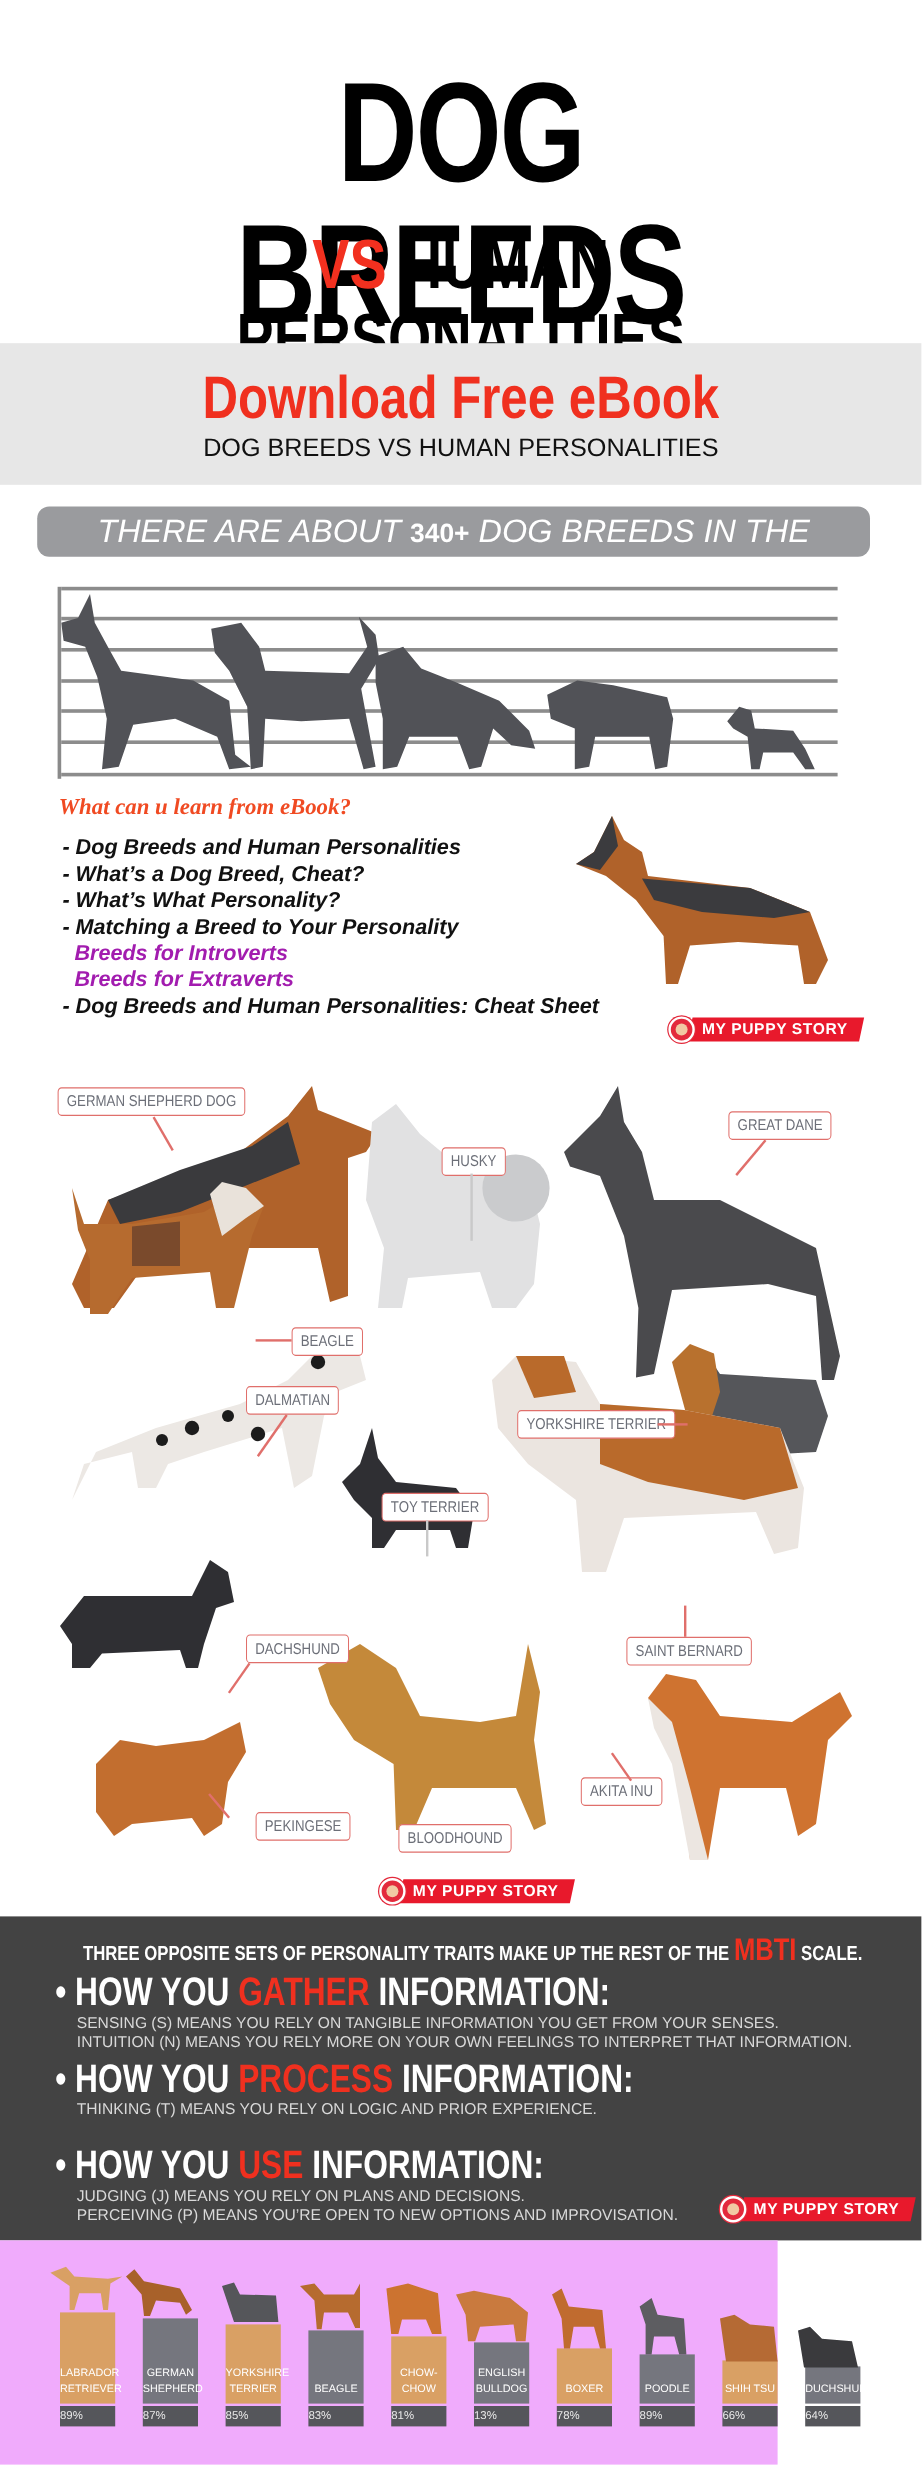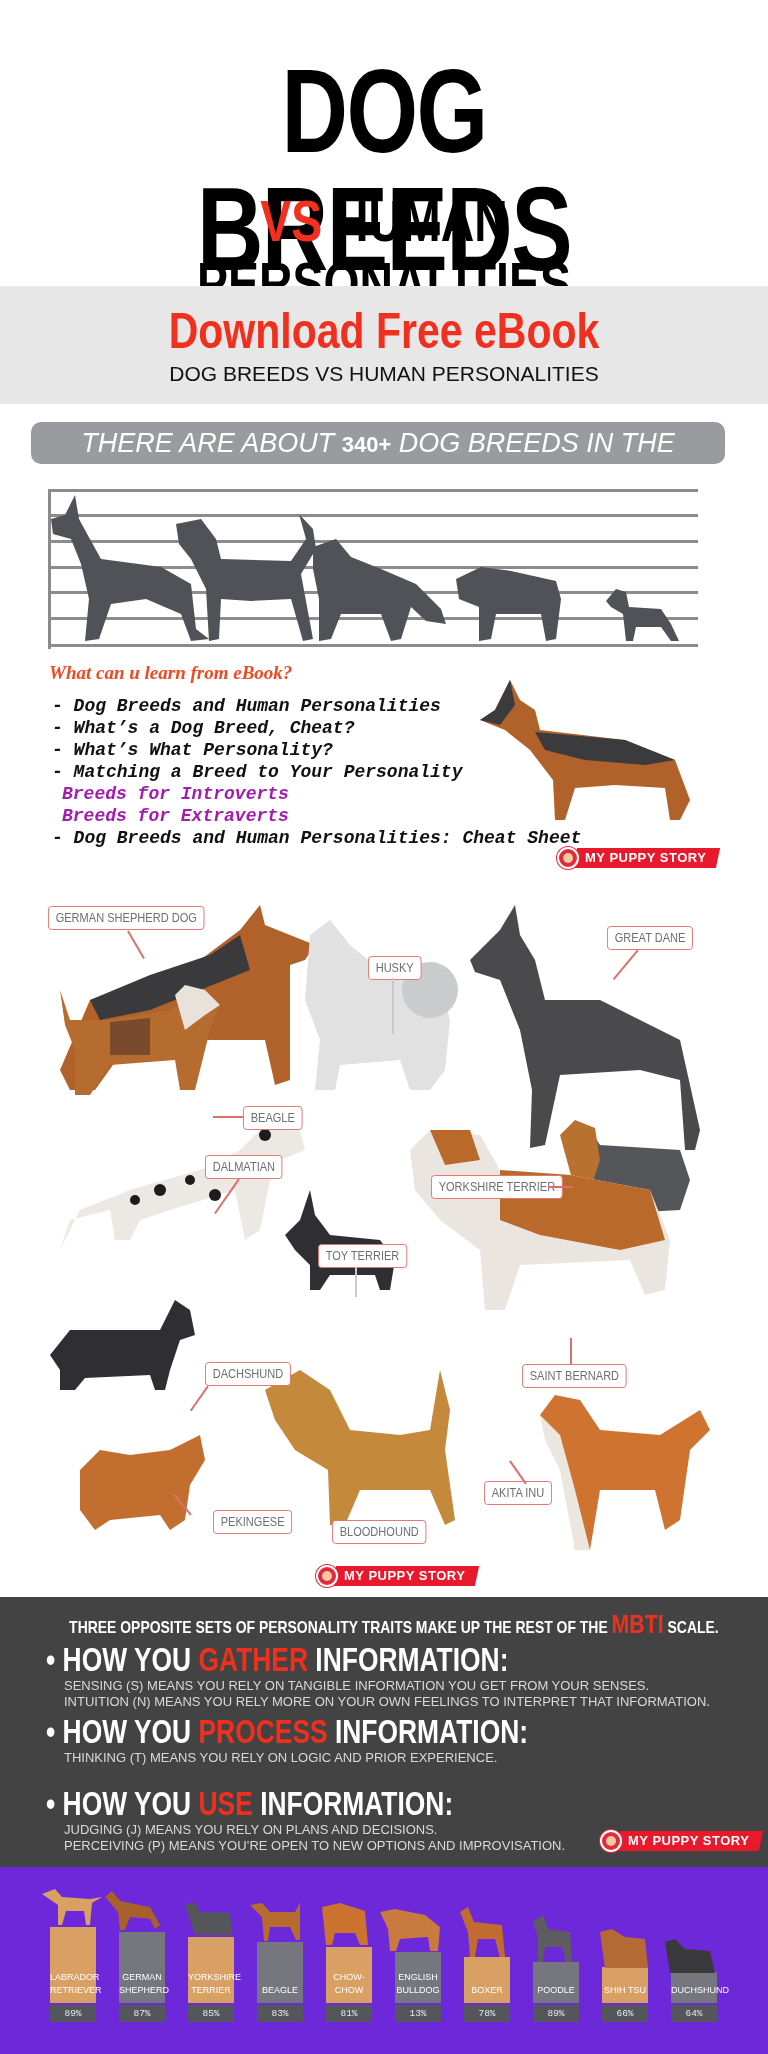--- a/index.html
+++ b/index.html
@@ -19,21 +19,21 @@
   
   .pill { left: 31px; top: 422px; width: 694px; height: 42px; border-radius: 10px; background: #9a9b9e; color: #fff; text-align: center; font-style: italic; font-size: 27px; line-height: 42px; }
   .pill .num { font-size: 22px; font-weight: 700; font-style: normal; }
 
   
   .lines { left: 48px; top: 489px; width: 647px; height: 160px; border-left: 3px solid #8a8a8a; }
   .hline { position: absolute; left: 0; width: 647px; height: 3px; background: #8c8c8c; }
 
   
   .learn-title { left: 49px; top: 662px; color: #f04a22; font-family: "Liberation Serif", serif; font-style: italic; font-weight: 700; font-size: 19px; }
-  .learn-list { left: 52px; top: 695px; width: 480px; font-family: Liberation Mono, monospace; }
+  .learn-list { left: 52px; top: 695px; width: 480px; }
   .learn-item { font-style: italic; font-weight: 700; font-size: 18px; line-height: 22px; color: #111; white-space: nowrap; }
   .learn-item.sub { color: #a21caf; padding-left: 10px; }
 
   .brand { height: 22px; display: flex; align-items: center; }
   .brand .badge { width: 22px; height: 22px; border-radius: 50%; background: #e32a3c; border: 2px solid #fff; box-shadow: 0 0 0 1px #e32a3c; position: relative; z-index: 2; display:flex; align-items:center; justify-content:center;}
   .brand .badge::after { content:""; width: 10px; height: 10px; border-radius:50%; background:#f1c9a3; }
   .brand .tag { background: #e8192c; color: #fff; font-weight: 700; font-size: 13px; line-height: 20px; padding: 0 12px 0 10px; margin-left: -4px; transform: skewX(-12deg); letter-spacing: 0.5px; }
   .brand .tag span { display: inline-block; transform: skewX(12deg); }
 
   
@@ -43,24 +43,24 @@
   
   .mbti { left: 0; top: 1597px; width: 768px; height: 270px; background: #434343; }
   .mbti-head { left: 0; top: 1612px; width: 768px; text-align: center; color: #fff; font-weight: 700; font-size: 17px; line-height: 24px; transform: scaleX(0.82); transform-origin: center; white-space: nowrap; }
   .mbti-head .red { color: #f0301f; font-size: 26px; }
   .mbti-item { left: 46px; color: #fff; }
   .mbti-item .h { font-weight: 700; font-size: 33px; line-height: 36px; white-space: nowrap; transform: scaleX(0.8); transform-origin: left center; }
   .mbti-item .h .red { color: #f0301f; }
   .mbti-item .d { margin-left: 18px; font-size: 13px; line-height: 16px; color: #d9d9d9; white-space: nowrap; }
 
   
-  .bottom { left: 0; top: 1867px; width: 768px; height: 187px; background: #6d28d9; }
+  .bottom { left: 0; top: 1867px; width: 648px; height: 187px; background: #f0abfc; }
   .pedestal { position: absolute; width: 46px; }
   .pedestal .box { position: absolute; left: 0; bottom: 0; width: 46px; color: #fff; font-size: 9px; text-align: center; line-height: 13px; padding-bottom: 6px; display: flex; flex-direction: column; justify-content: flex-end; }
-  .pct { position: absolute; width: 46px; height: 17px; background: #55565b; color: #e8e8e8; font-size: 9.5px; text-align: center; line-height: 17px; font-family: Liberation Mono, monospace; }
+  .pct { position: absolute; width: 46px; height: 17px; background: #55565b; color: #e8e8e8; font-size: 9.5px; text-align: left; line-height: 17px; }
 </style>
 </head>
 <body>
 
 <div class="abs title-main">DOG BREEDS</div>
 <div class="abs title-sub">
   <span class="red">VS</span>
   <span>HUMAN PERSONALITIES</span>
 </div>
 

